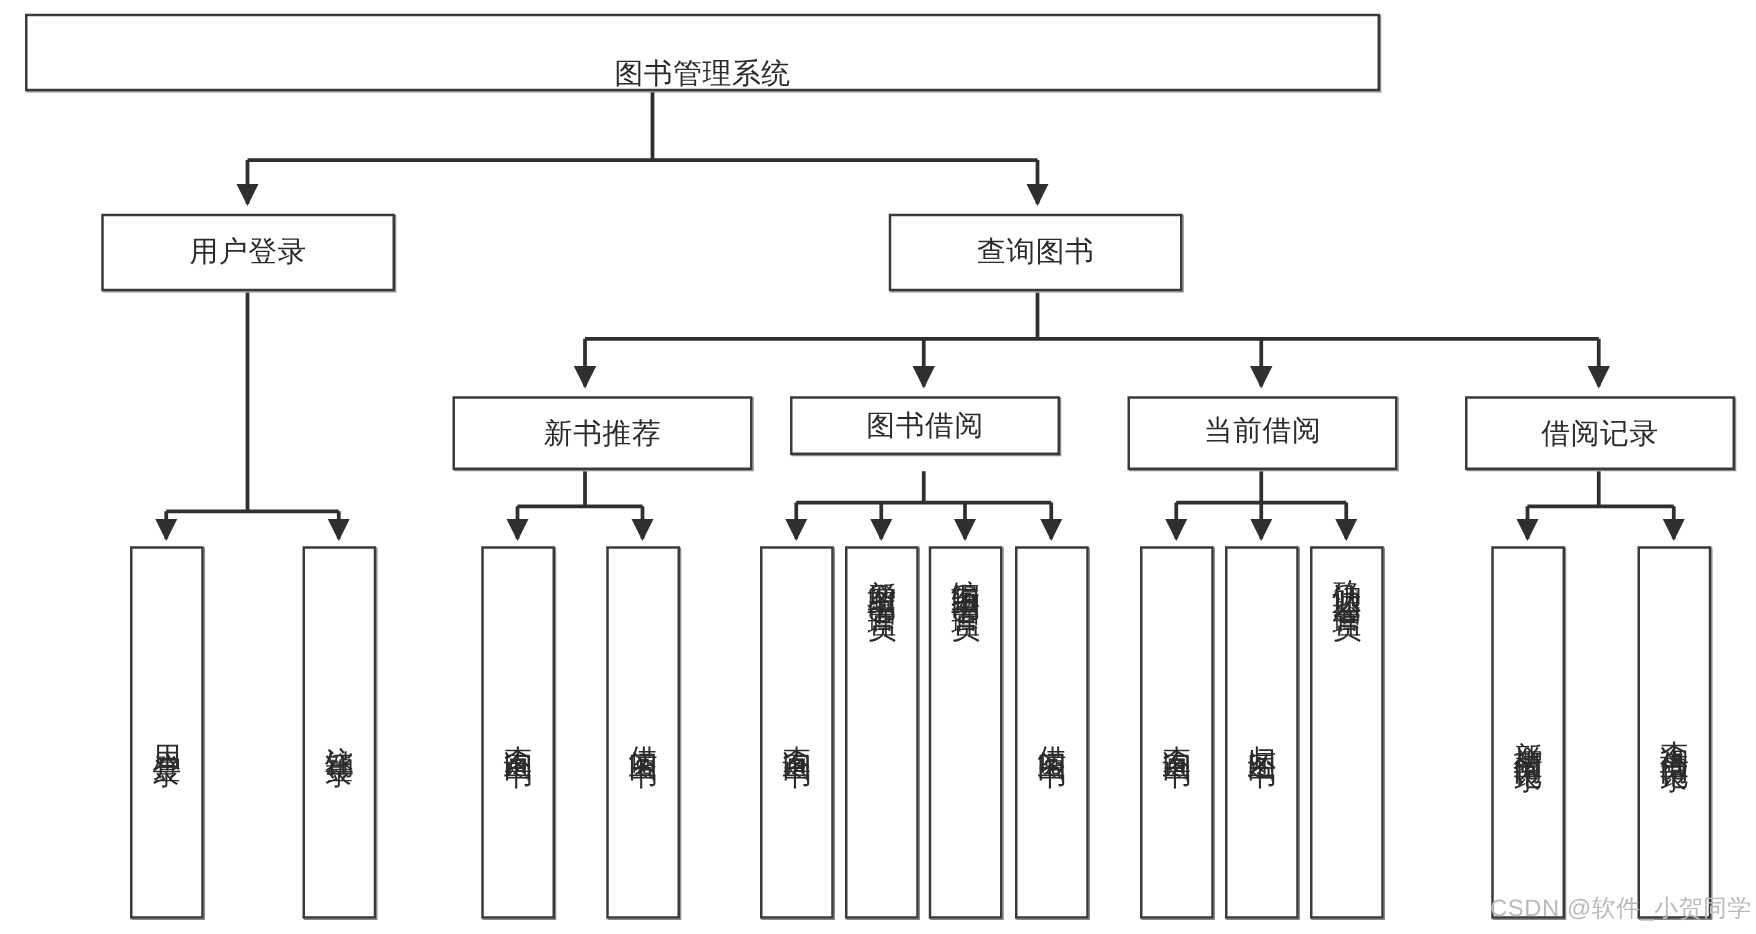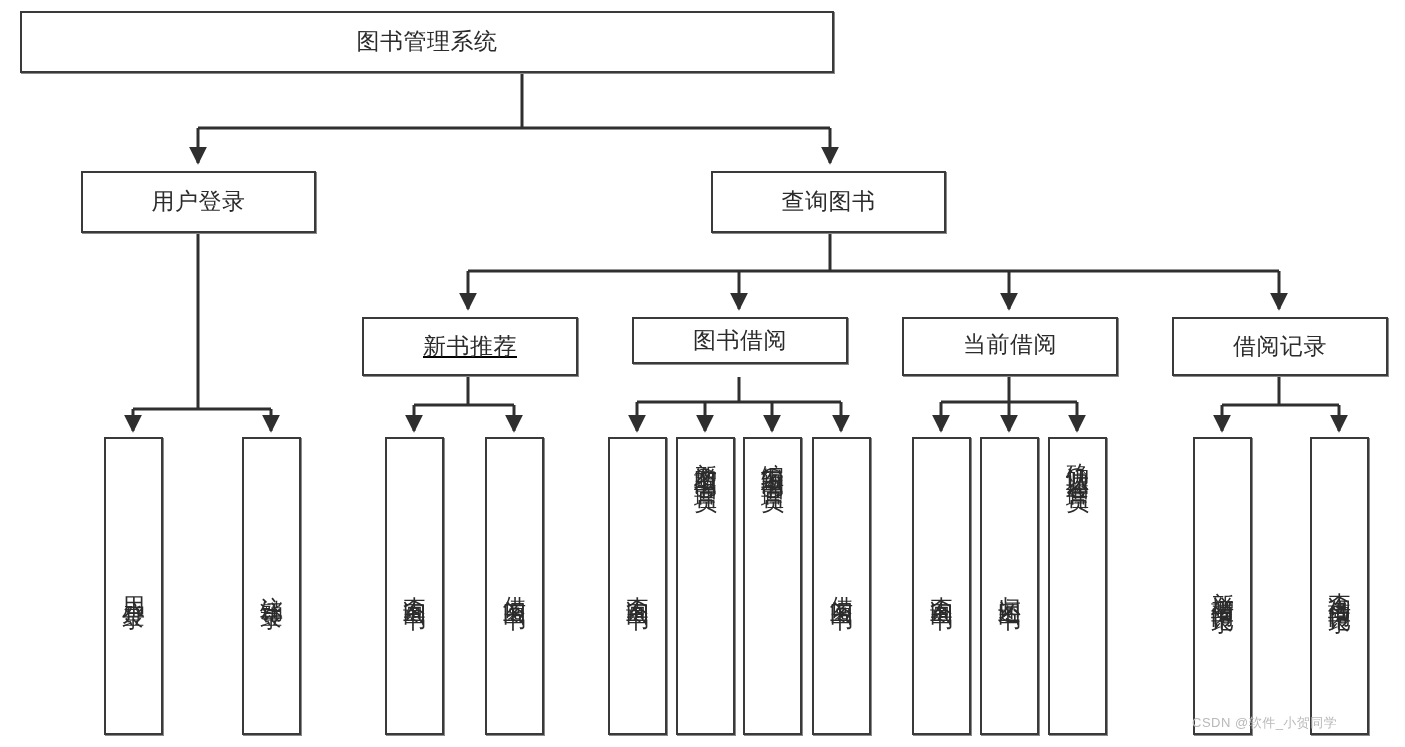--- a/index.html
+++ b/index.html
@@ -57,21 +57,21 @@
     align-items: center;
   }
   .leaf-box.top-align {
     align-items: flex-start;
     padding-top: 6px;
   }
   .watermark {
     position: absolute;
     left: 1192px;
     top: 714px;
-    font-size: 13px;
+    font-size: 19px;
     color: #b9b9b9;
     white-space: nowrap;
     letter-spacing: 0.5px;
   }
 </style>
 </head>
 <body>
 
 <div id="diagram-root">
 
@@ -118,33 +118,33 @@
       <path d="M 1009 402 L 1009 431" marker-end="url(#arrow)"></path>
       <path d="M 1077 402 L 1077 431" marker-end="url(#arrow)"></path>
 
       <path d="M 1279 377 L 1279 405"></path>
       <path d="M 1222 405 L 1339 405"></path>
       <path d="M 1222 405 L 1222 431" marker-end="url(#arrow)"></path>
       <path d="M 1339 405 L 1339 431" marker-end="url(#arrow)"></path>
     </g>
   </svg>
 
-  <div class="node-box" style="left:20px; top:11px; width:814px; height:62px;">
+  <div class="node-box" style="left:20px; top:11px; width:1084px; height:62px;align-items:flex-end;">
     <span class="node-label-h">图书管理系统</span>
   </div>
 
   <div class="node-box" style="left:81px; top:171px; width:235px; height:62px;">
     <span class="node-label-h">用户登录</span>
   </div>
 
   <div class="node-box" style="left:711px; top:171px; width:235px; height:62px;">
     <span class="node-label-h">查询图书</span>
   </div>
 
-  <div class="node-box" style="left:362px; top:317px; width:216px; height:59px;text-decoration:underline;">
+  <div class="node-box" style="left:362px; top:317px; width:240px; height:59px;">
     <span class="node-label-h">新书推荐</span>
   </div>
 
   <div class="node-box" style="left:632px; top:317px; width:216px; height:47px;">
     <span class="node-label-h">图书借阅</span>
   </div>
 
   <div class="node-box" style="left:902px; top:317px; width:216px; height:59px;font-family:Liberation Mono, monospace;">
     <span class="node-label-h">当前借阅</span>
   </div>

